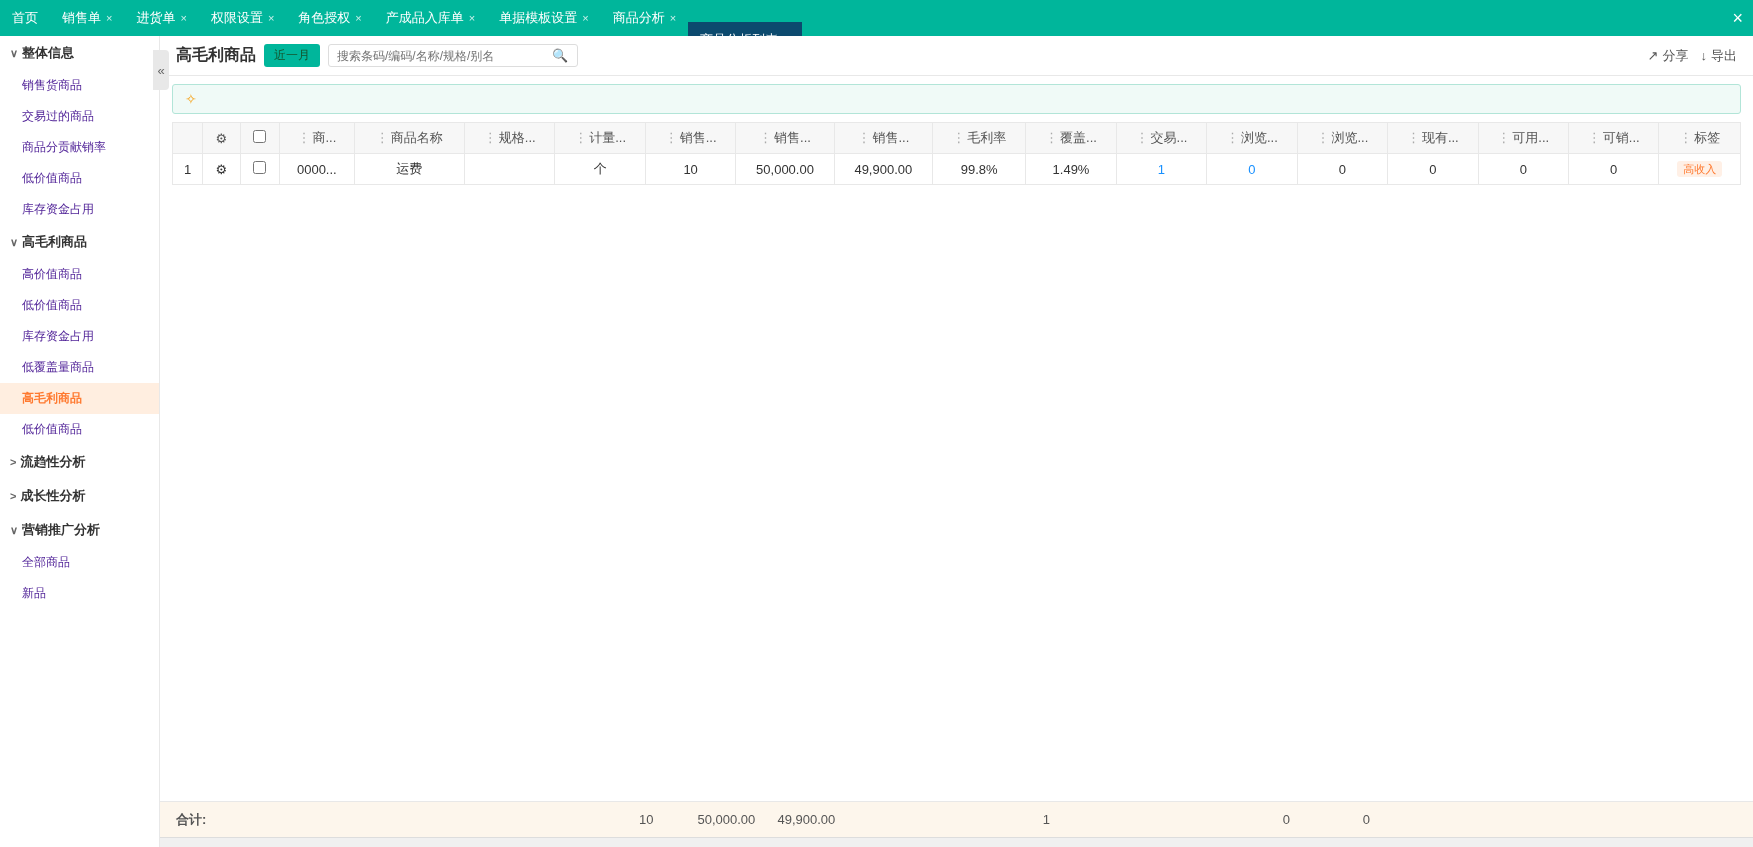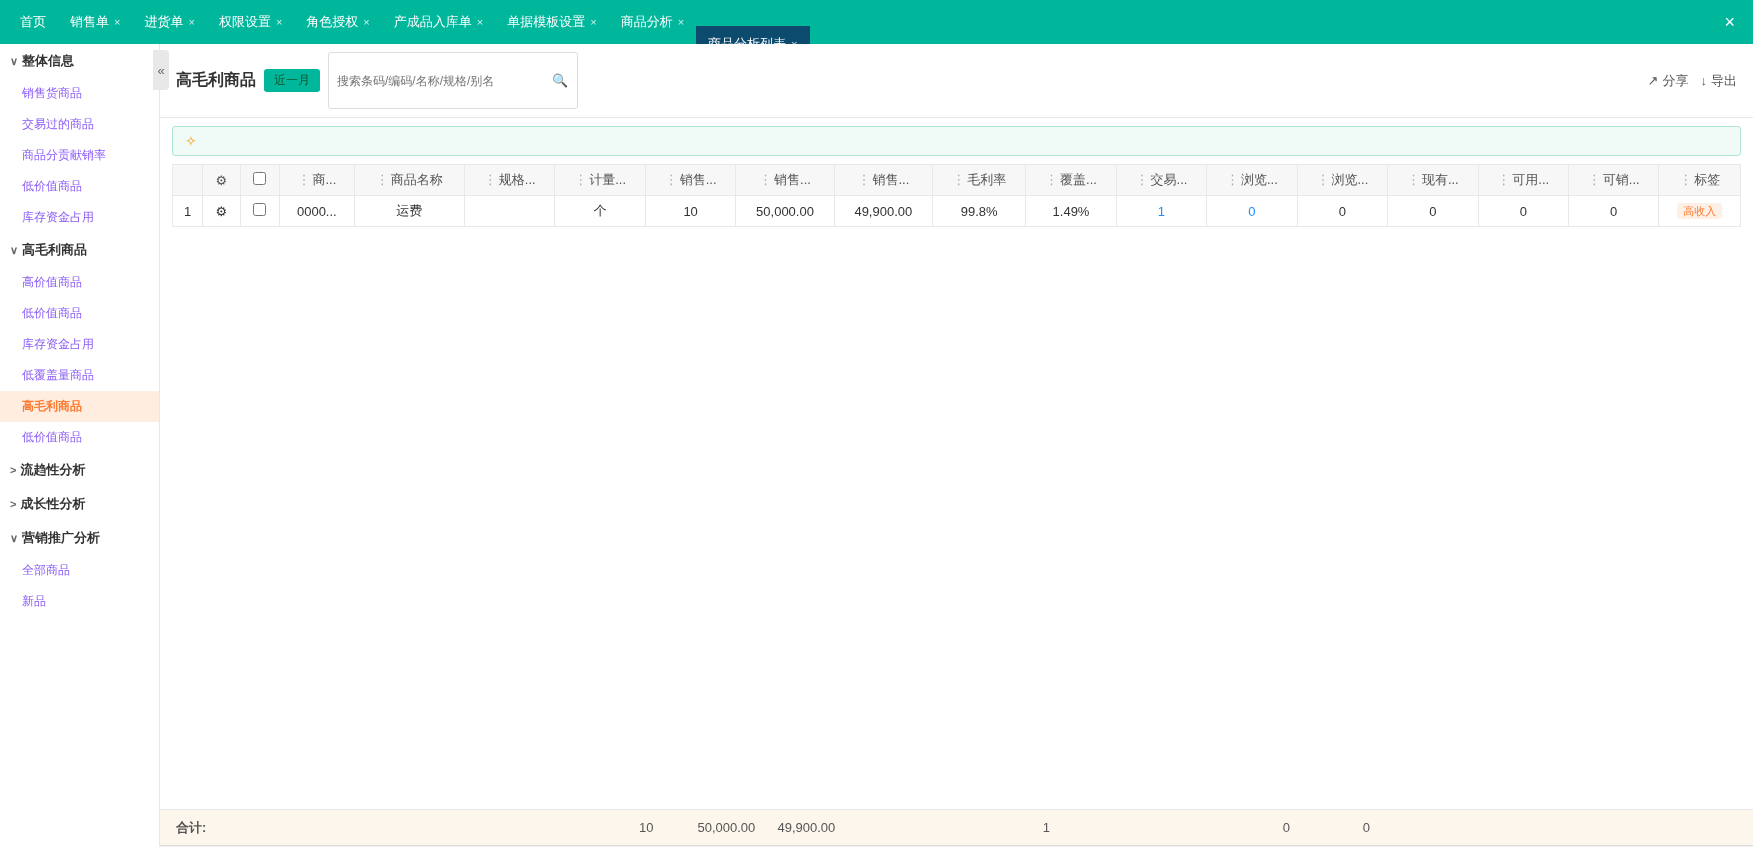--- a/index.html
+++ b/index.html
@@ -3,22 +3,22 @@
   <meta charset="utf-8">
   <style>
     * { box-sizing: border-box; margin: 0; padding: 0; font-family: 'Microsoft YaHei', Arial, sans-serif; font-size: 13px; }
     body { background: #f5f5f5; overflow: hidden; width: 1753px; height: 847px; }
 
     
     .top-nav {
       display: flex;
       align-items: center;
       background: #00b69b;
-      height: 44px;
-      padding: 0 8px;
+      height: 36px;
+      padding: 0 0;
       color: white;
     }
     .top-nav .nav-item {
       display: flex;
       align-items: center;
       padding: 0 12px;
       height: 36px;
       cursor: pointer;
       white-space: nowrap;
       font-size: 13px;
@@ -58,21 +58,21 @@
       font-weight: bold;
     }
     .sidebar-group-title .arrow {
       margin-right: 4px;
       font-size: 11px;
       color: #666;
     }
     .sidebar-item {
       padding: 7px 10px 7px 22px;
       font-size: 12px;
-      color: #8b5cf6;
+      color: #4c1d95;
       cursor: pointer;
       white-space: nowrap;
     }
     .sidebar-item.active {
       background: #ffeee0;
       color: #ff7a30;
       font-weight: bold;
     }
     .sidebar-collapse-btn {
       position: absolute;
@@ -121,21 +121,21 @@
       padding: 3px 10px;
       border-radius: 3px;
       cursor: pointer;
       font-size: 12px;
     }
     .search-box {
       display: flex;
       align-items: center;
       border: 1px solid #ddd;
       border-radius: 3px;
-      padding: 20px 8px;
+      padding: 3px 8px;
       flex: 1;
       max-width: 250px;
     }
     .search-box input {
       border: none;
       outline: none;
       font-size: 12px;
       color: #999;
       flex: 1;
     }

